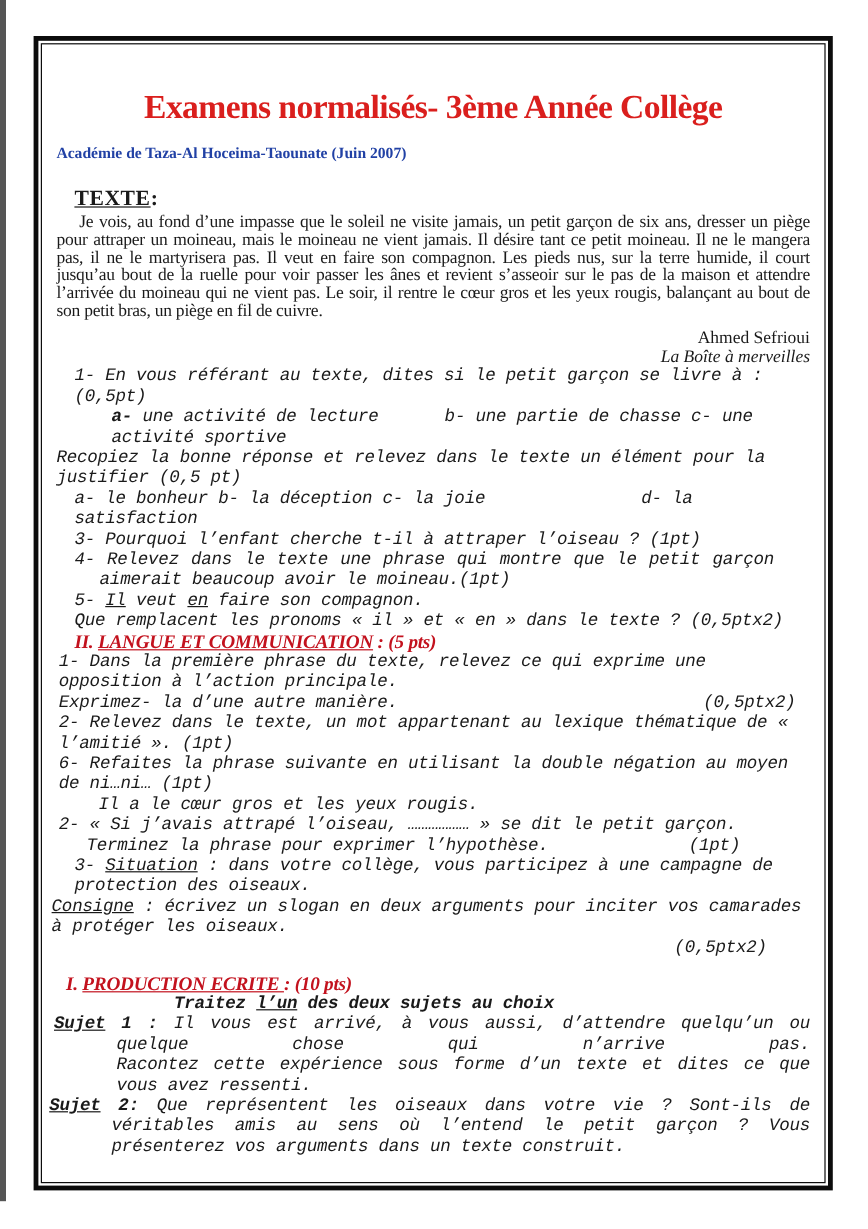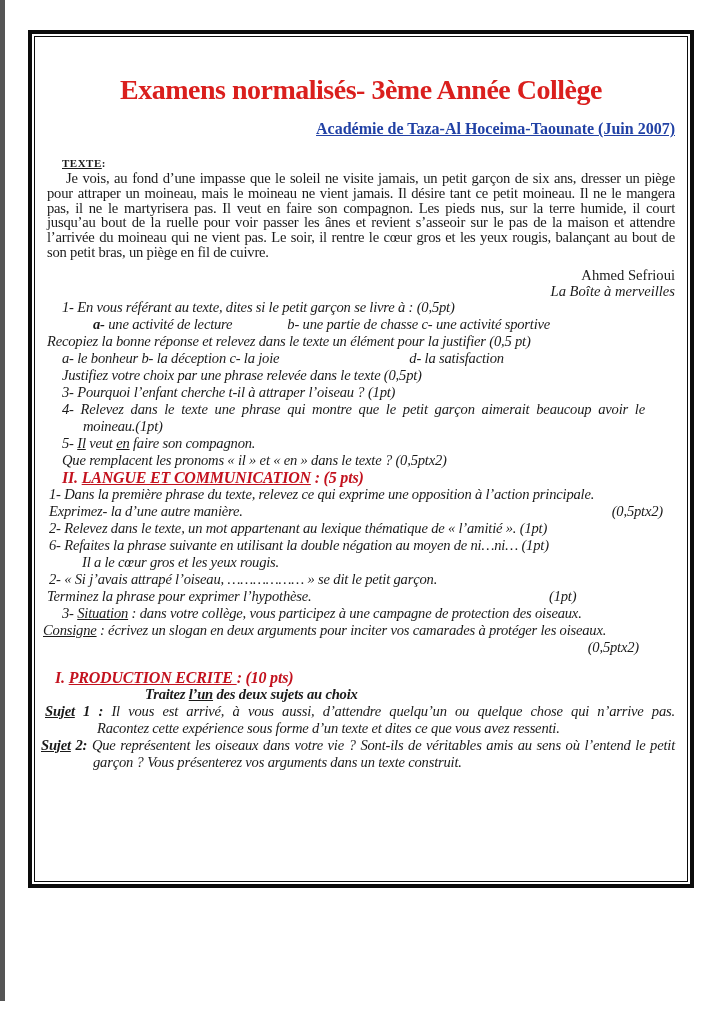--- a/index.html
+++ b/index.html
@@ -3,60 +3,59 @@
 <meta charset="utf-8">
 <style>
   html,body{margin:0;padding:0;}
   body{
     width:723px;height:1024px;position:relative;background:#ffffff;
     font-family:"Liberation Serif","DejaVu Serif",serif;
     color:#1a1a1a;overflow:hidden;
   }
   .scan-edge{position:absolute;left:0;top:0;width:5px;height:1001px;background:#555;}
   .frame{
-    position:absolute;left:28px;top:30px;width:666px;height:858px;
+    position:absolute;left:28px;top:30px;width:666px;height:962px;
     box-sizing:border-box;border:4px solid var(--border-black,#0c0c0c);background:#fff;
   }
   .frame-inner{
     position:absolute;inset:2px;border:1px solid var(--border-black,#0c0c0c);
   }
   .content{position:absolute;inset:0;padding:0 12px;overflow:hidden;}
 
   .title{
     margin:36px 0 0 0;text-align:center;font-size:28px;line-height:34px;
     font-weight:bold;color:var(--title-red,#da1f1d);letter-spacing:-0.5px;
   }
   .subtitle{
-    margin-top:13px;text-align:right;font-size:16px;font-weight:bold;
+    margin-top:13px;text-align:left;font-size:13px;font-weight:bold;
     color:var(--subtitle-blue,#2141a5);
-    text-decoration:underline;
   }
-  .texte-head{margin:19px 0 2px 15px;font-size:11px;font-weight:bold;letter-spacing:0.5px;}
+  .texte-head{margin:19px 0 2px 15px;font-size:18px;font-weight:bold;letter-spacing:0.5px;}
   .par{
     margin:0;text-align:justify;font-size:14.6px;line-height:14.8px;
     text-indent:19px;letter-spacing:-0.2px;
   }
   .right{text-align:right;}
   .it{font-style:italic;}
   .b{font-weight:bold;}
   .u{text-decoration:underline;}
   .author{margin-top:7px;font-size:14.6px;line-height:16px;}
   .source{font-size:14.6px;line-height:16px;}
 
   .heading{
     font-size:16px;line-height:17px;font-style:italic;font-weight:bold;
     color:var(--heading-red,#c3121e);letter-spacing:-0.2px;
   }
   .h-comp{margin-top:5px;}
   .h-prod{margin-top:13px;}
-  .line{font-size:14.6px;line-height:17px;font-style:italic;letter-spacing:-0.2px;}
+  .line{font-size:14.6px;line-height:17px;font-style:italic;letter-spacing:-0.2px;font-family:Liberation Mono, monospace;}
   .ind2{margin-left:2px;}
   .ind8{margin-left:8px;}
   .ind15{margin-left:15px;}
-  .ind25{}
+  .ind25{margin-left:25px;}
   .ind35{margin-left:35px;}
   .ind46{margin-left:46px;}
   .ind98{margin-left:98px;}
   .indneg4{margin-left:-4px;}
   .gap55{margin-left:55px;}
   .gap130{margin-left:130px;}
   .flexline{display:flex;justify-content:space-between;padding-right:12px;}
   .rel{position:relative;}
   .abs-pt{position:absolute;left:502px;top:0;}
   .mr36{margin-right:36px;}
@@ -84,21 +83,20 @@
       <p class="par">Je vois, au fond d’une impasse que le soleil ne visite jamais, un petit garçon de six ans, dresser un piège pour attraper un moineau, mais le moineau ne vient jamais. Il désire tant ce petit moineau. Il ne le mangera pas, il ne le martyrisera pas. Il veut en faire son compagnon. Les pieds nus, sur la terre humide, il court jusqu’au bout de la ruelle pour voir passer les ânes et revient s’asseoir sur le pas de la maison et attendre l’arrivée du moineau qui ne vient pas. Le soir, il rentre le cœur gros et les yeux rougis, balançant au bout de son petit bras, un piège en fil de cuivre.</p>
 
       <div class="right author">Ahmed Sefrioui</div>
       <div class="right source it">La Boîte à merveilles</div>
 
 
       <div class="line ind15">1- En vous référant au texte, dites si le petit garçon se livre à : (0,5pt)</div>
       <div class="line ind46"><span class="b">a-</span><span> une activité de lecture</span><span class="gap55">b- une partie de chasse c- une activité sportive</span></div>
       <div class="line">Recopiez la bonne réponse et relevez dans le texte un élément pour la justifier (0,5 pt)</div>
       <div class="line ind15"><span>a- le bonheur b- la déception c- la joie</span><span class="gap130">d- la satisfaction</span></div>
-      <div class="line ind15">Justifiez votre choix par une phrase relevée dans le texte (0,5pt)</div>
       <div class="line ind15">3- Pourquoi l’enfant cherche t-il à attraper l’oiseau ? (1pt)</div>
       <p class="line ind15 hangq4">4- Relevez dans le texte une phrase qui montre que le petit garçon aimerait beaucoup avoir le moineau.(1pt)</p>
       <div class="line ind15"><span>5- </span><span class="u">Il</span><span> veut </span><span class="u">en</span><span> faire son compagnon.</span></div>
       <div class="line ind15">Que remplacent les pronoms « il » et « en » dans le texte ? (0,5ptx2)</div>
 
       <div class="heading ind15"><span>II. </span><span class="u">LANGUE ET COMMUNICATION</span><span> : (5 pts)</span></div>
 
       <div class="line ind2">1- Dans la première phrase du texte, relevez ce qui exprime une opposition à l’action principale.</div>
       <div class="line ind2 flexline">
           <span>Exprimez- la d’une autre manière.</span>

